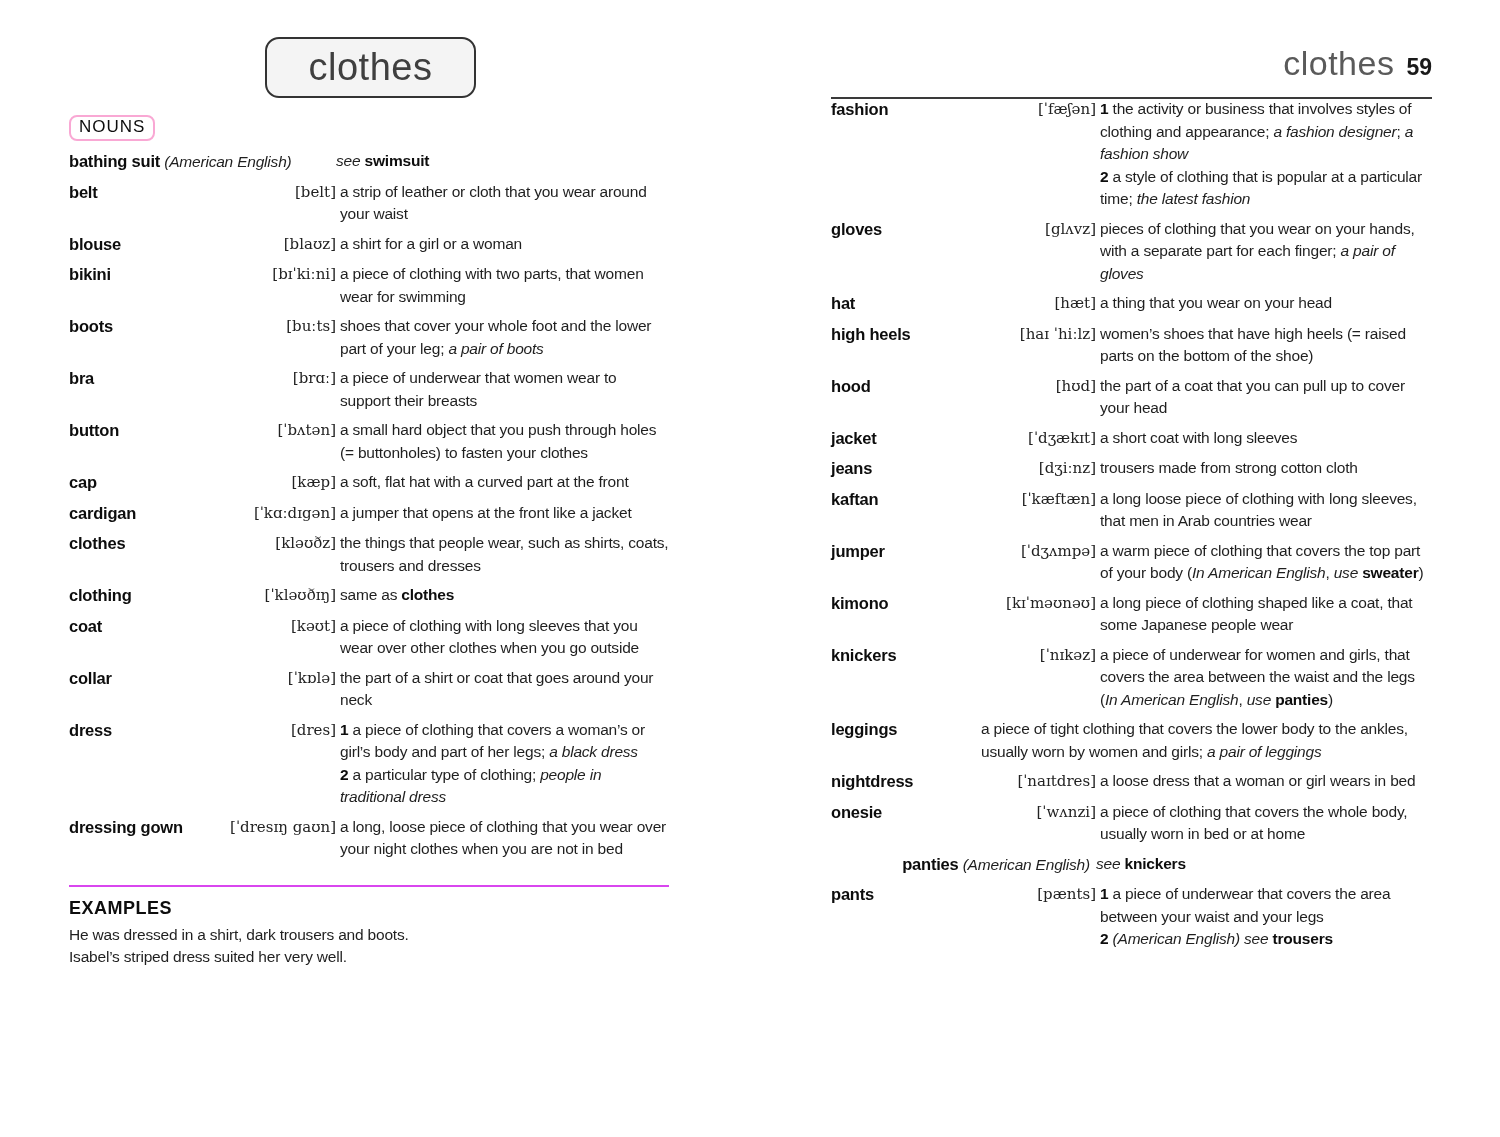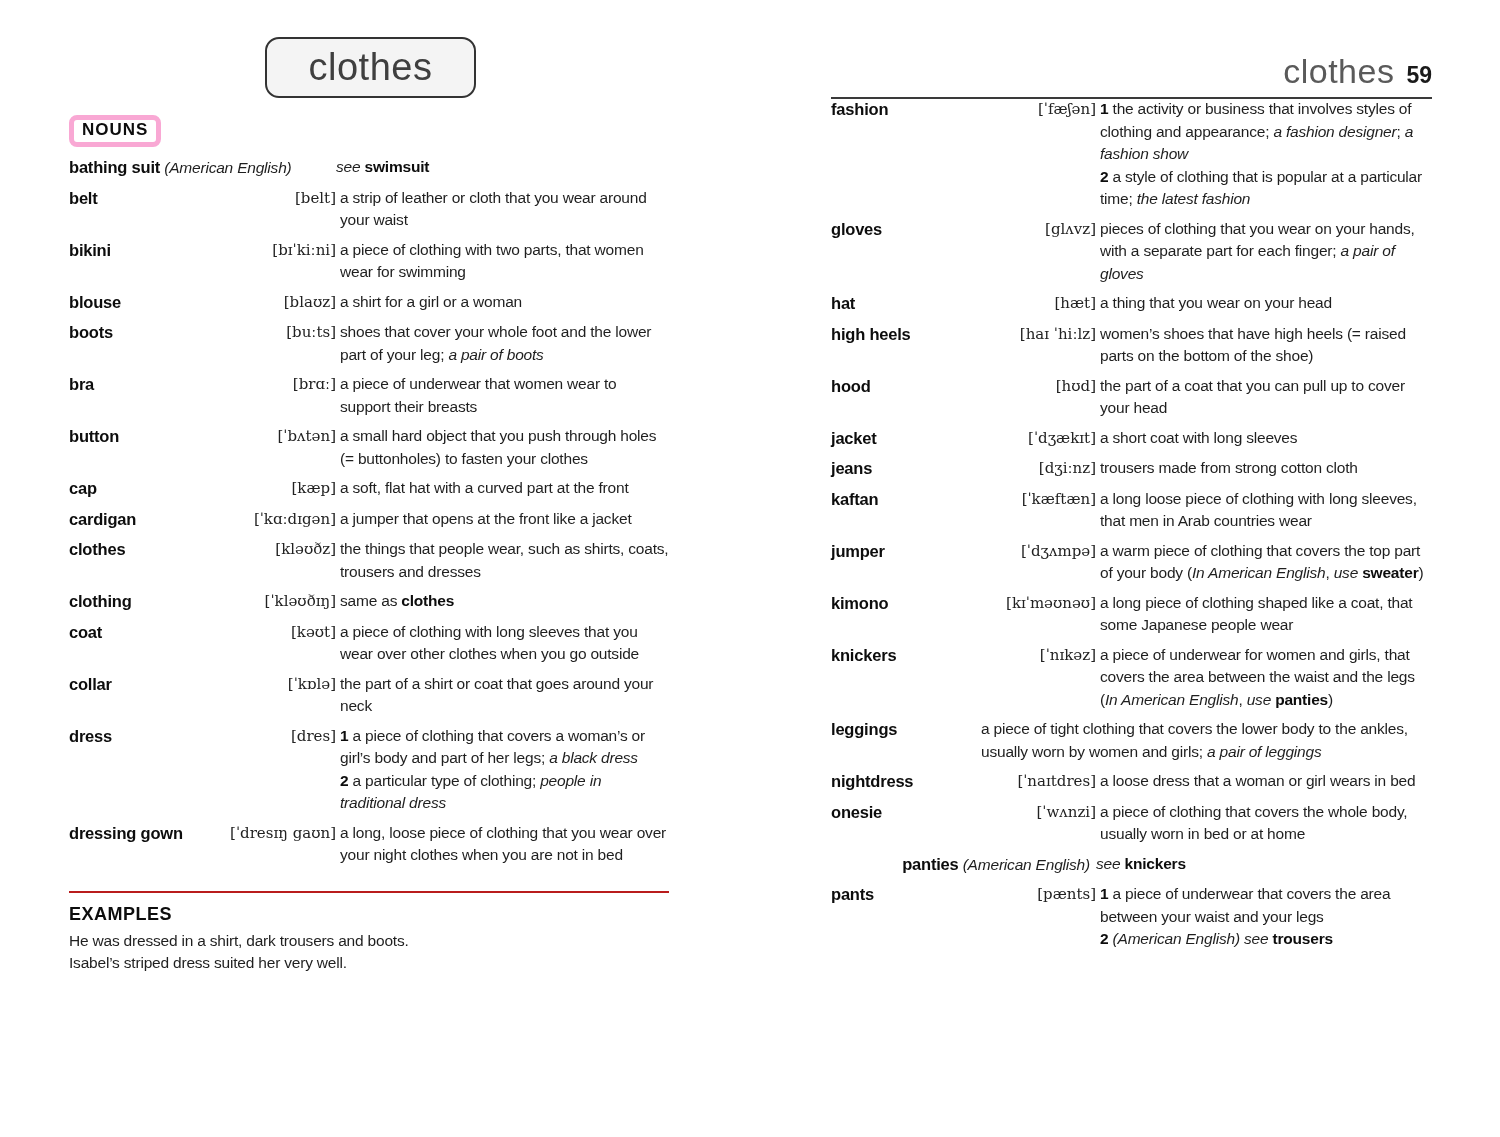--- a/index.html
+++ b/index.html
@@ -11,27 +11,27 @@
   .title-box{
     position:absolute;left:265px;top:37px;width:207px;height:57px;
     background:#f4f4f4;border:2px solid #333333;border-radius:14px;
     display:flex;align-items:center;justify-content:center;
   }
   .title-box .title-text{
     font-size:38px;color:#3f3f3f;letter-spacing:0.5px;
   }
   .left-col{position:absolute;left:69px;top:115px;width:600px;}
   .nouns-badge{
-    display:inline-block;border:5px solid #f9a8d4;border-radius:8px;
-    padding:0px 8px 2px 8px;font-weight:bold;font-size:17px;letter-spacing:1px;
+    display:inline-block;border:2px solid #f9a8d4;border-radius:8px;
+    padding:0px 8px 2px 8px;font-weight:normal;font-size:17px;letter-spacing:1px;
     color:#0d0d0d;margin-bottom:9px;
   }
   
   .right-header{
-    position:absolute;left:831px;top:52px;width:601px;text-align:right;
+    position:absolute;left:831px;top:44px;width:601px;text-align:right;
   }
   .running-head{font-size:34px;color:#5a5a5a;letter-spacing:0.5px;vertical-align:baseline;}
   .page-number{font-size:23px;font-weight:bold;color:#1a1a1a;margin-left:12px;vertical-align:baseline;}
   .header-rule{
     position:absolute;left:831px;top:97px;width:601px;height:2px;background:#3a3a3a;
   }
   .right-col{position:absolute;left:831px;top:98px;width:601px;}
   
   .entry{display:flex;margin-bottom:7px;font-size:15.5px;line-height:22.5px;letter-spacing:-0.2px;}
   .entry .w{width:146px;flex:none;padding-right:6px;}
@@ -44,21 +44,21 @@
     width:115px;flex:none;font-family:"DejaVu Serif","DejaVu Sans",serif;
     font-size:15px;color:#222222;letter-spacing:0;padding-right:4px;text-align:right;
   }
   .entry .d{flex:1;color:#1f1f1f;}
   .d .n{font-style:normal;}
   .d .i{font-style:italic;}
   .d .b{font-weight:bold;color:#0d0d0d;}
   .d .num{font-weight:bold;color:#0d0d0d;}
   
   .examples{
-    border-top:2px solid #b91c1c;margin-top:24px;padding-top:11px;width:600px;
+    border-top:2px solid #d946ef;margin-top:24px;padding-top:11px;width:600px;
   }
   .examples-heading{font-weight:bold;font-size:18px;letter-spacing:0.5px;color:#0d0d0d;margin-bottom:5px;}
   .example-sentence{font-size:15.5px;line-height:22px;letter-spacing:-0.2px;color:#1f1f1f;}
 </style>
 </head>
 <body>
 
 <div class="title-box">
   <span class="title-text">clothes</span>
 </div>
@@ -74,28 +74,28 @@
       <div class="entry span">
         <div class="w"><span class="hw">bathing suit</span><span class="note"> (American English)</span></div>
         <div class="d"><span class="i">see </span><span class="b">swimsuit</span></div>
       </div>
       <div class="entry">
         <div class="w"><span class="hw">belt</span></div>
         <div class="p">[belt]</div>
         <div class="d"><span class="n">a strip of leather or cloth that you wear around your waist</span></div>
       </div>
       <div class="entry">
+        <div class="w"><span class="hw">blouse</span></div>
+        <div class="p">[blaʊz]</div>
+        <div class="d"><span class="n">a shirt for a girl or a woman</span></div>
+      </div>
+      <div class="entry">
         <div class="w"><span class="hw">bikini</span></div>
         <div class="p">[bɪˈkiːni]</div>
         <div class="d"><span class="n">a piece of clothing with two parts, that women wear for swimming</span></div>
-      </div>
-      <div class="entry">
-        <div class="w"><span class="hw">blouse</span></div>
-        <div class="p">[blaʊz]</div>
-        <div class="d"><span class="n">a shirt for a girl or a woman</span></div>
       </div>
       <div class="entry">
         <div class="w"><span class="hw">boots</span></div>
         <div class="p">[buːts]</div>
         <div class="d"><span class="n">shoes that cover your whole foot and the lower part of your leg; </span><span class="i">a pair of boots</span></div>
       </div>
       <div class="entry">
         <div class="w"><span class="hw">bra</span></div>
         <div class="p">[brɑː]</div>
         <div class="d"><span class="n">a piece of underwear that women wear to support their breasts</span></div>

